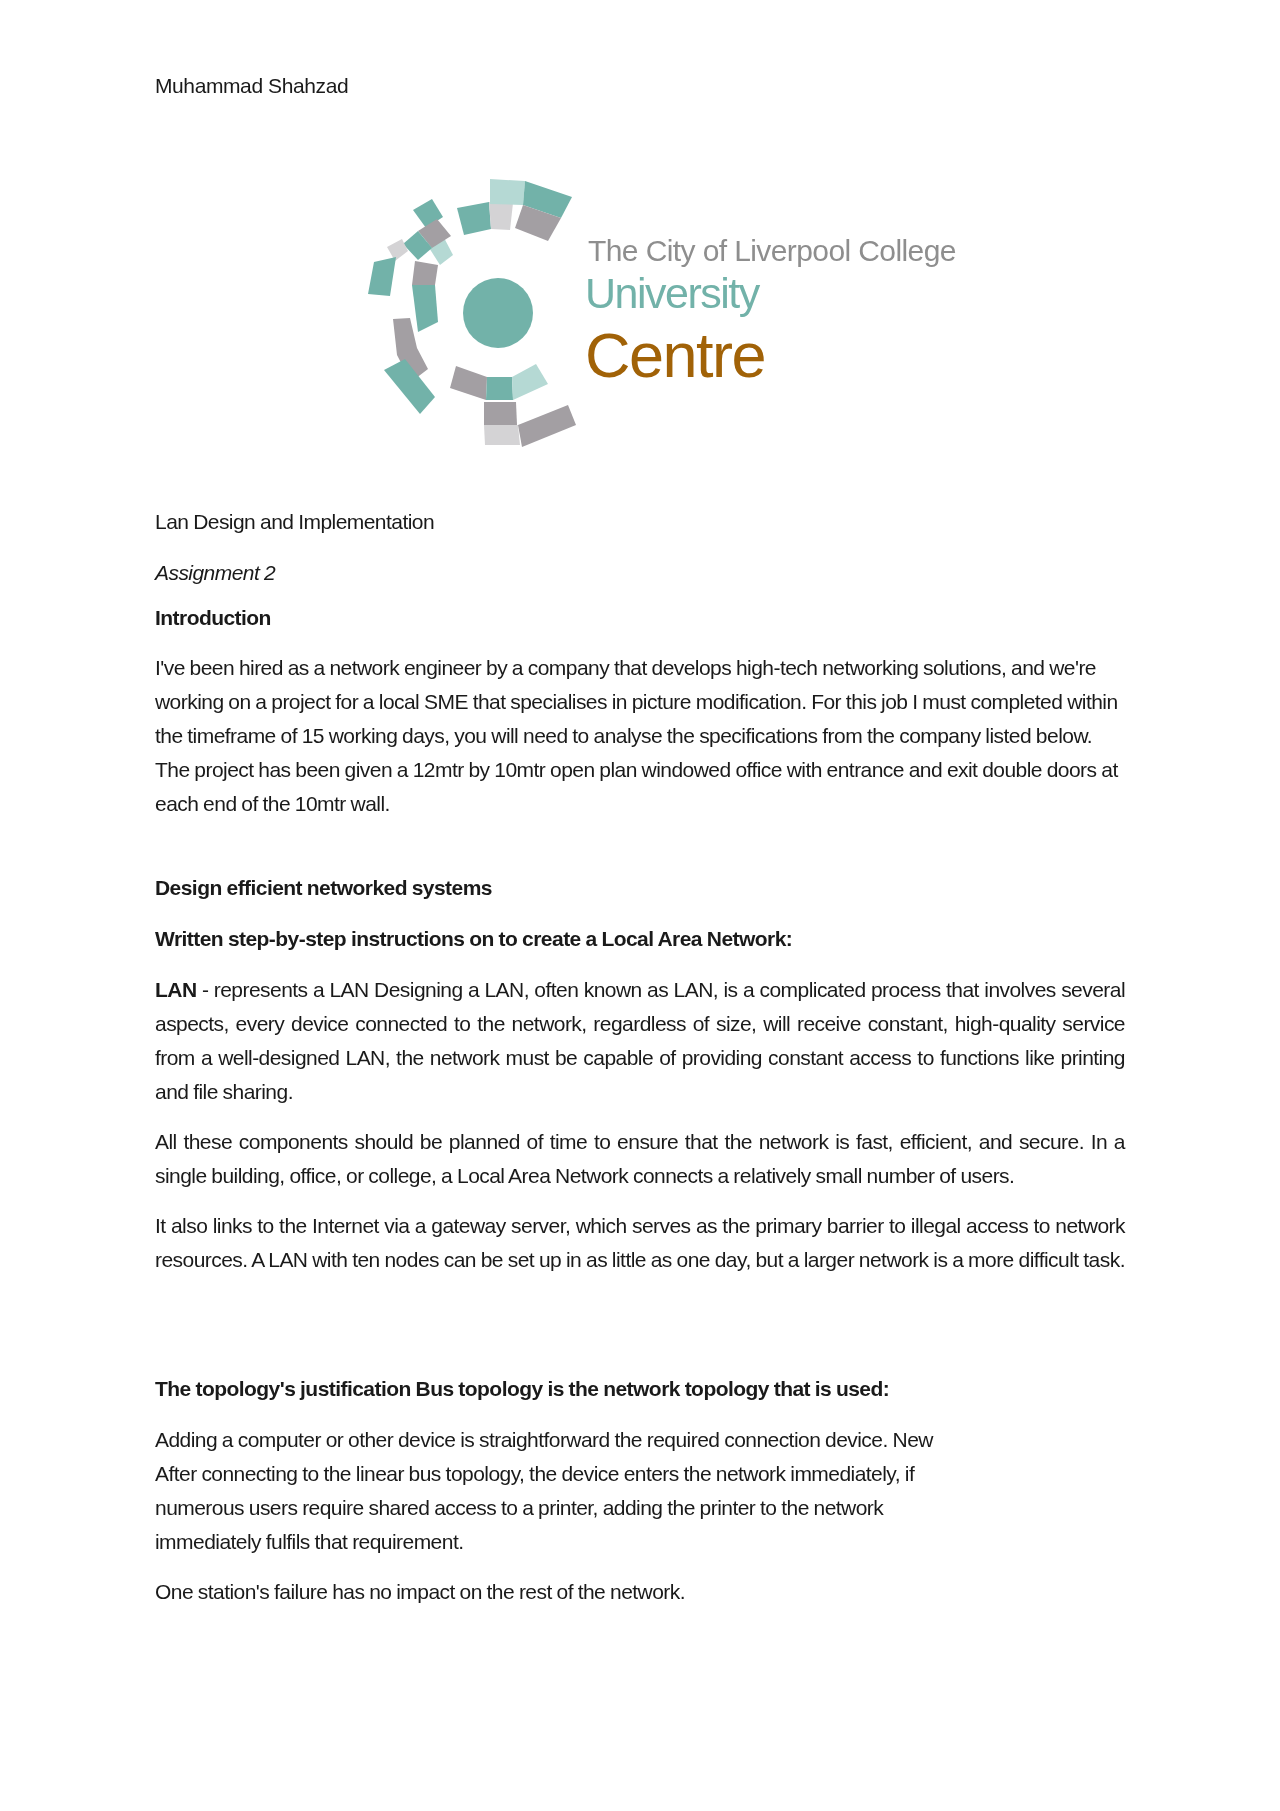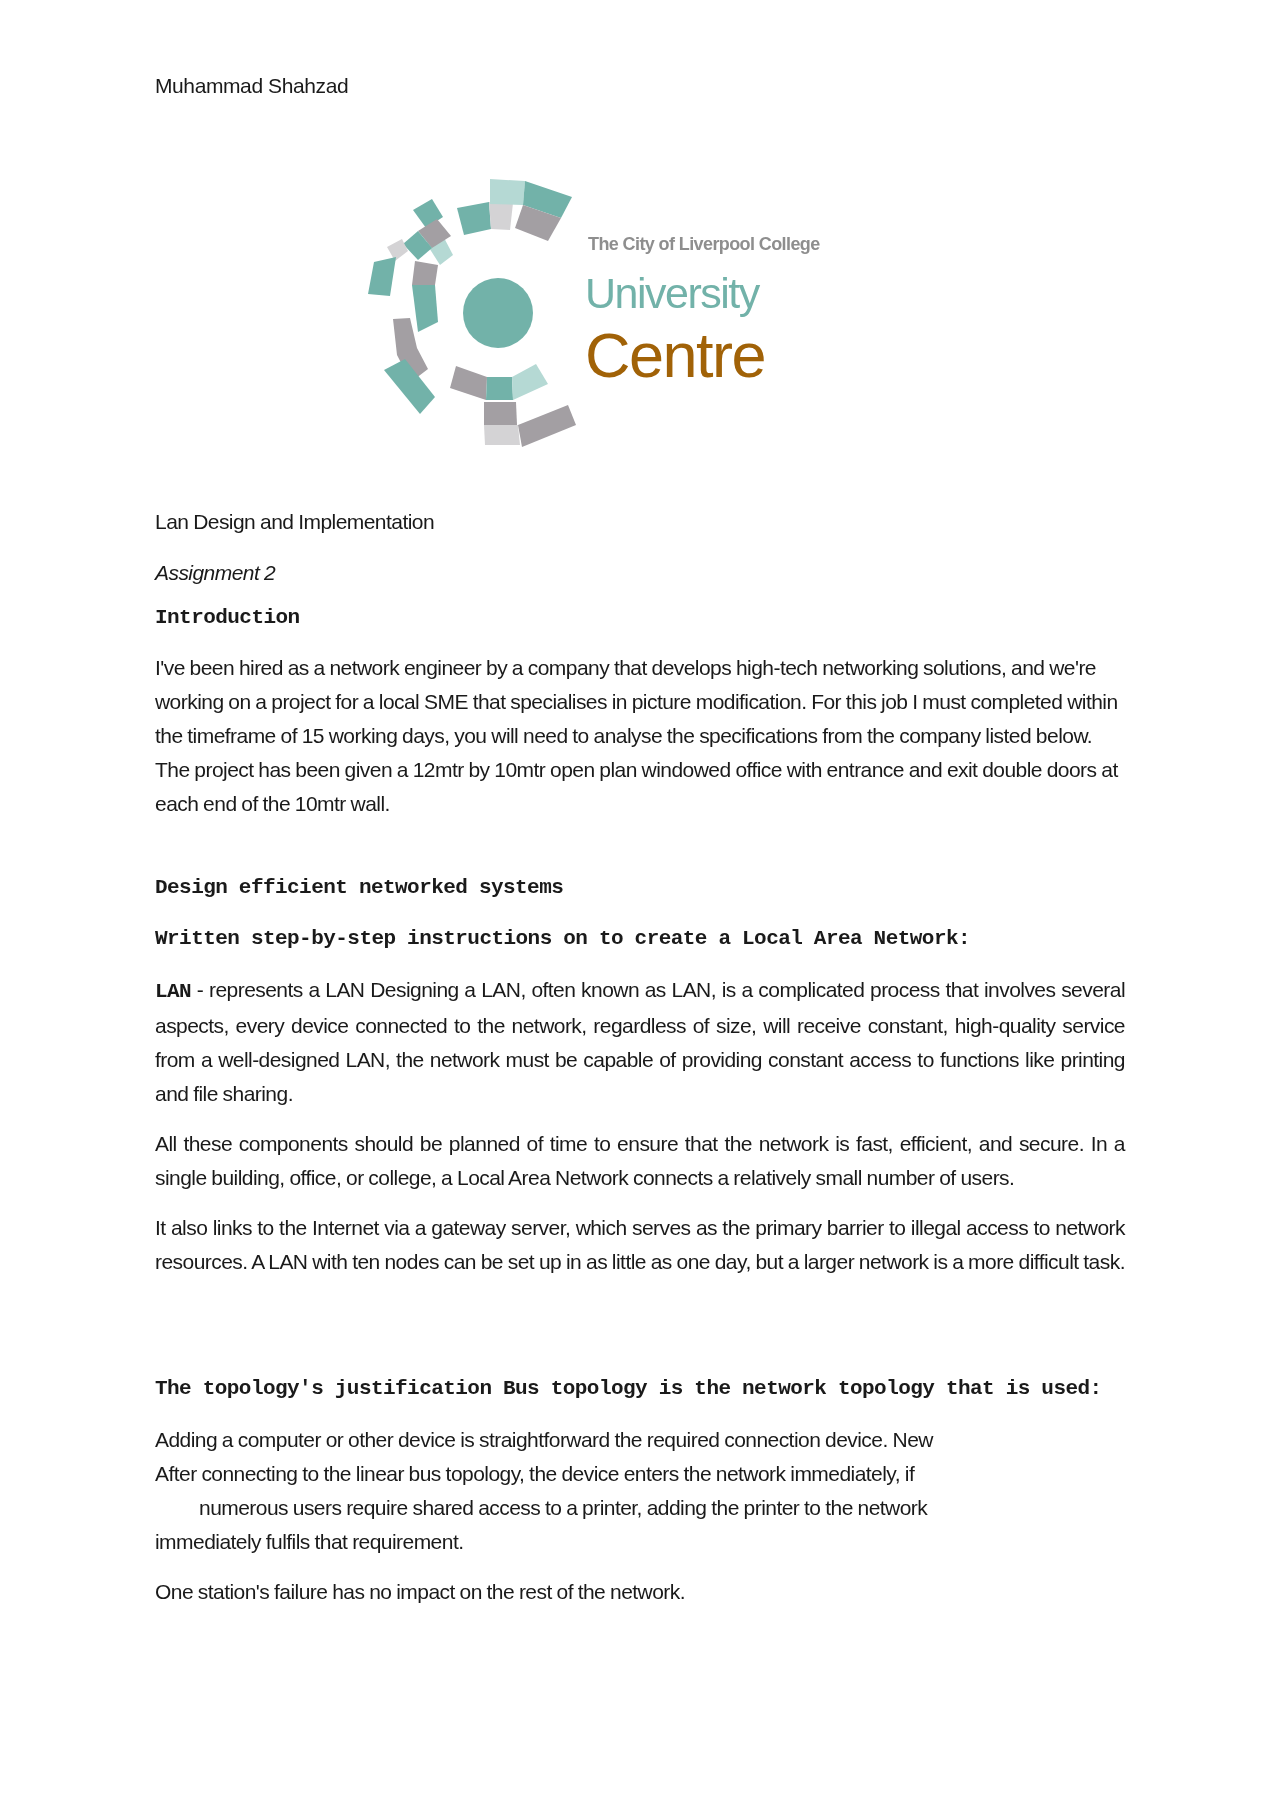--- a/index.html
+++ b/index.html
@@ -1,26 +1,26 @@
 <!DOCTYPE html>
 <html><head>
 <meta charset="utf-8">
 <style>
   html, body { margin: 0; padding: 0; background: #ffffff; }
   body { width: 1280px; height: 1811px; position: relative; overflow: hidden;
          font-family: "Liberation Sans", "DejaVu Sans", sans-serif; color: #1a1a1a; }
   .page { position: absolute; left: 0; top: 0; width: 1064px; height: 1811px; background: #fff; }
   .col { position: absolute; left: 155px; width: 970px; }
   .t { font-size: 21px; line-height: 34px; letter-spacing: -0.55px; word-spacing: -0.5px; margin: 0; }
-  .b { font-weight: bold; font-family: Liberation Mono, monospace; }
+  .b { font-weight: bold; }
   .center { text-align: left; }
   .just { text-align: justify; text-align-last: left; }
   .author { position: absolute; left: 155px; top: 74px; font-size: 21px; letter-spacing: -0.4px; }
   .logo { position: absolute; left: 360px; top: 172px; width: 530px; height: 285px; }
-  .logo-line1 { position: absolute; left: 228px; top: 62px; font-size: 18px; color: #8e8e8e; letter-spacing: -0.6px; white-space: nowrap; font-weight: bold; }
+  .logo-line1 { position: absolute; left: 228px; top: 62px; font-size: 30px; color: #8e8e8e; letter-spacing: -0.6px; white-space: nowrap; }
   .logo-line2 { position: absolute; left: 225px; top: 88px; font-size: 43px; color: #72b2a9; letter-spacing: -1.5px; line-height: 66px; white-space: nowrap; }
   .logo-line3 { position: absolute; left: 225px; top: 150px; font-size: 63px; color: #a16207; letter-spacing: -1.5px; line-height: 66px; white-space: nowrap; }
   .logo svg { position: absolute; left: 0; top: 0; }
 </style>
 </head>
 <body>
 
 <div class="page">
 
   <div class="author">Muhammad Shahzad</div>
@@ -75,19 +75,19 @@
     <p class="t just" style="margin-top:17px;"><span class="b">LAN</span><span> - represents a LAN Designing a LAN, often known as LAN, is a complicated process that involves several aspects, every device connected to the network, regardless of size, will receive constant, high-quality service from a well-designed LAN, the network must be capable of providing constant access to functions like printing and file sharing.</span></p>
     <p class="t just" style="margin-top:16px;">All these components should be planned of time to ensure that the network is fast, efficient, and secure. In a single building, office, or college, a Local Area Network connects a relatively small number of users.</p>
     <p class="t just" style="margin-top:16px;">It also links to the Internet via a gateway server, which serves as the primary barrier to illegal access to network resources. A LAN with ten nodes can be set up in as little as one day, but a larger network is a more difficult task.</p>
   </div>
 
   <div class="col" style="top:1372px;">
     <p class="t b">The topology's justification Bus topology is the network topology that is used:</p>
     <div style="margin-top:17px;">
       <p class="t" style="white-space:nowrap;">Adding a computer or other device is straightforward the required connection device. New</p>
       <p class="t" style="white-space:nowrap;">After connecting to the linear bus topology, the device enters the network immediately, if</p>
-      <p class="t" style="white-space:nowrap;margin-left:44px;">numerous users require shared access to a printer, adding the printer to the network</p>
+      <p class="t" style="white-space:nowrap;">numerous users require shared access to a printer, adding the printer to the network</p>
       <p class="t" style="white-space:nowrap;">immediately fulfils that requirement.</p>
     </div>
     <p class="t" style="margin-top:16px;">One station's failure has no impact on the rest of the network.</p>
   </div>
 
 </div>
 
 </body></html>

